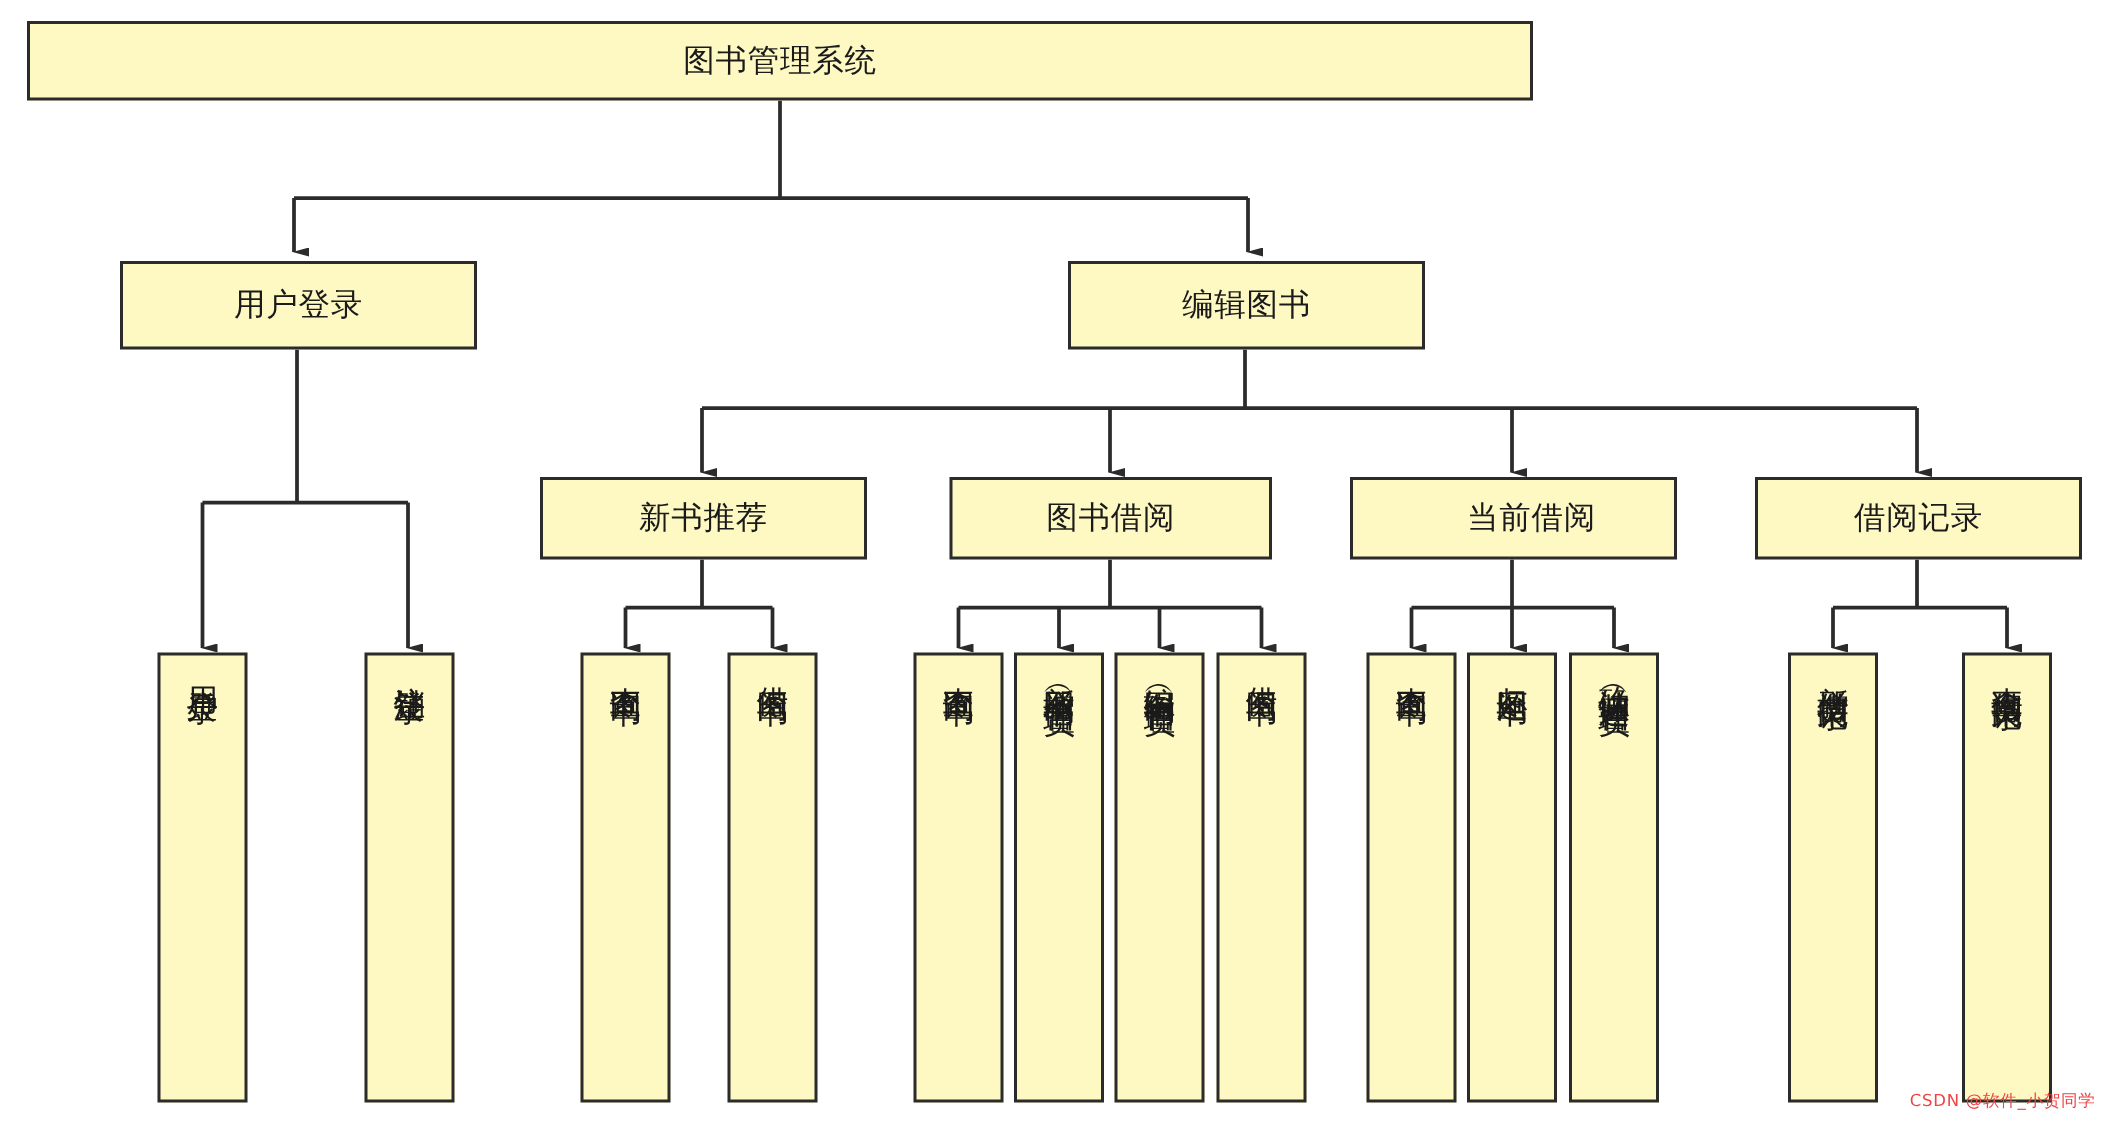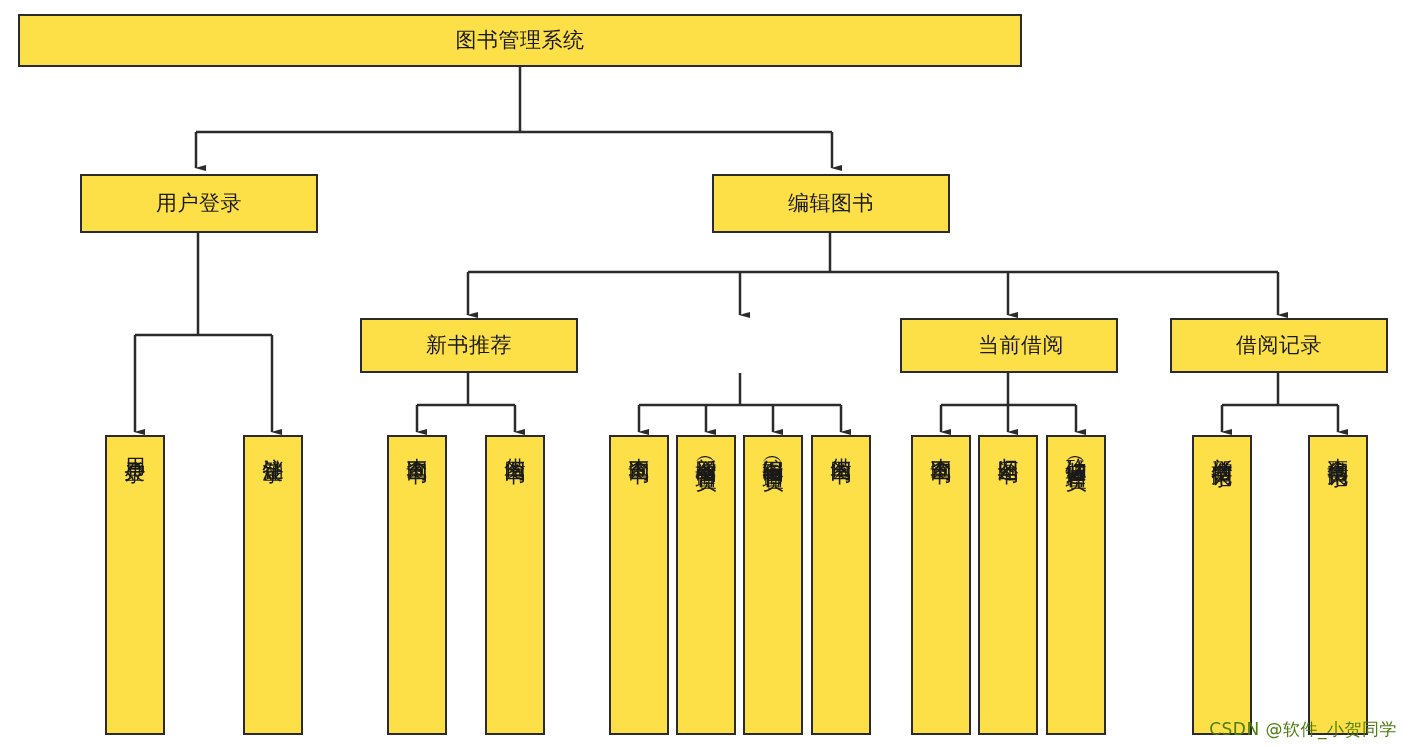--- a/index.html
+++ b/index.html
@@ -23,21 +23,21 @@
     position: absolute;
     top: 0;
     left: 0;
     width: 1405px;
     height: 747px;
   }
   .node-box {
     position: absolute;
     box-sizing: border-box;
     border: 2px solid #2b2b2b;
-    background: #fde047;
+    background: #fef9c3;
     display: flex;
     align-items: center;
     justify-content: center;
     overflow: hidden;
   }
   .node-label {
     color: #1a1a1a;
     line-height: 1.18;
     text-align: center;
     white-space: pre-line;
@@ -54,22 +54,22 @@
     writing-mode: vertical-rl;
     text-orientation: upright;
     font-size: 21px;
     letter-spacing: 2px;
     line-height: 1.05;
   }
   .watermark {
     position: absolute;
     right: 8px;
     bottom: 6px;
-    font-size: 17px;
-    color: #4d7c0f;
+    font-size: 11px;
+    color: #ef4444;
     letter-spacing: 0.5px;
     user-select: none;
   }
 </style>
 </head>
 <body>
 
 <div id="diagram-root">
 
   <svg id="tree-svg" viewBox="0 0 1405 747" xmlns="http://www.w3.org/2000/svg">
@@ -130,20 +130,23 @@
   <div class="node-box horiz" style="left:80px; top:174px; width:238px; height:59px;">
     <span class="node-label">用户登录</span>
   </div>
   <div class="node-box horiz" style="left:712px; top:174px; width:238px; height:59px;">
     <span class="node-label">编辑图书</span>
   </div>
 
   <div class="node-box horiz" style="left:360px; top:318px; width:218px; height:55px;">
     <span class="node-label">新书推荐</span>
   </div>
+  <div class="node-box horiz" style="left:633px; top:318px; width:215px; height:55px;">
+    <span class="node-label">图书借阅</span>
+  </div>
   <div class="node-box horiz" style="left:900px; top:318px; width:218px; height:55px;padding-left:24px;">
     <span class="node-label">当前借阅</span>
   </div>
   <div class="node-box horiz" style="left:1170px; top:318px; width:218px; height:55px;">
     <span class="node-label">借阅记录</span>
   </div>
 
   <div class="node-box vert" style="left:105px; top:435px; width:60px; height:300px;">
     <span class="node-label">用户登录</span>
   </div>

